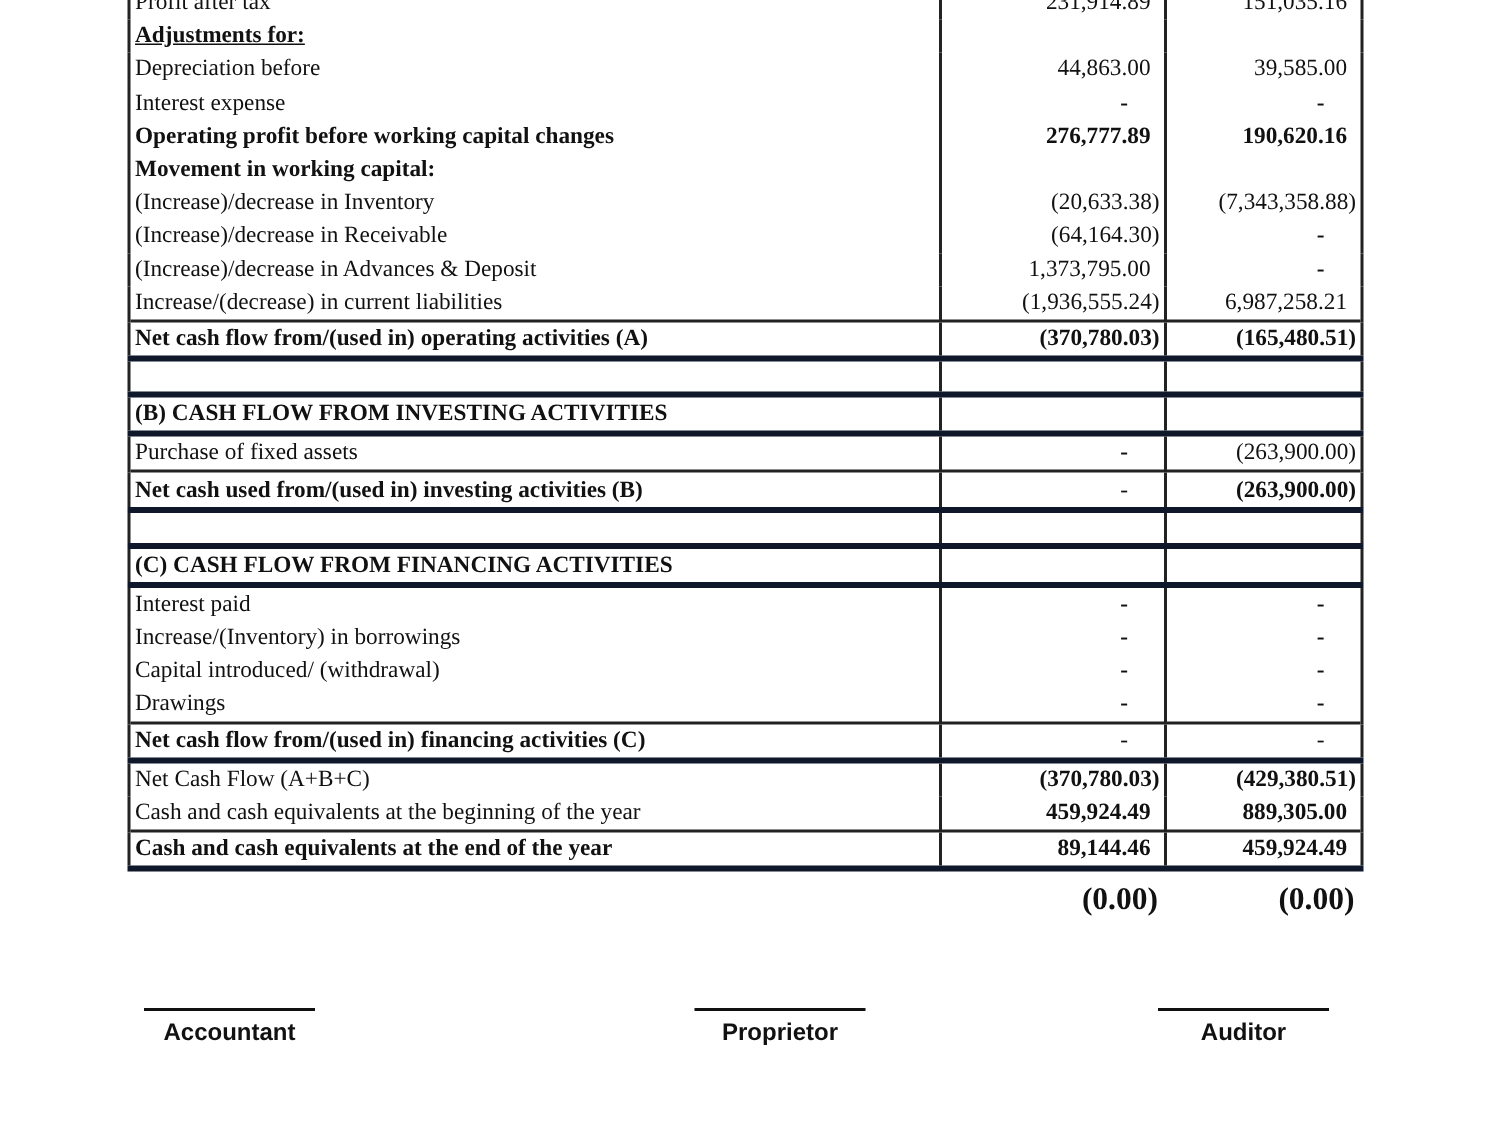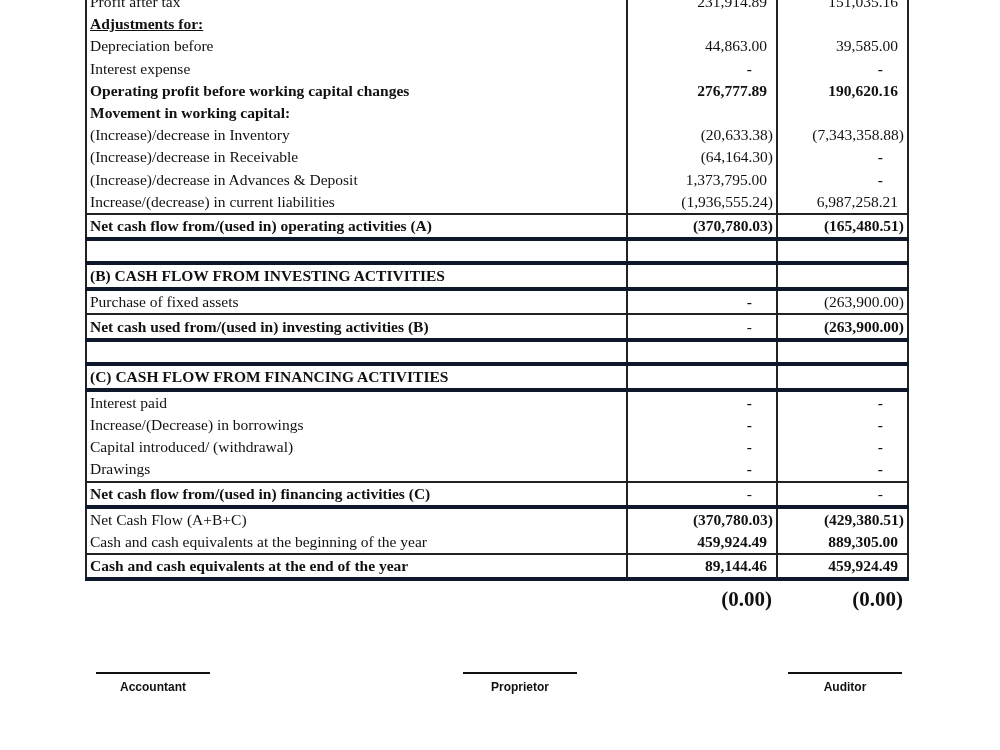--- a/index.html
+++ b/index.html
@@ -12,21 +12,21 @@
     td { font-size: 15.5px; height: 22.2px; line-height: 20px; padding: 0 3px; white-space: nowrap; overflow: hidden; vertical-align: middle; }
     td.label { border-left: 2px solid #222; border-right: 2px solid #222; }
     td.num { text-align: right; border-right: 2px solid #222; padding-right: 3px; }
     td.num.pad { padding-right: 9px; }
     tr.bold td { font-weight: bold; margin-top: 24px; }
     tr.u td.label span { text-decoration: underline; }
     tr.top-border td { border-top: 2px solid #222; }
     tr.bottom-border td { border-bottom: 4px solid #0f172a; }
     tr.blank td { height: 20px; }
     .check { position: absolute; top: 587px; font-weight: bold; font-size: 21px; text-align: right; }
-    .sig { position: absolute; top: 672px; width: 114px; text-align: center; font-family: "Liberation Sans", sans-serif; font-weight: bold; font-size: 12px; }
+    .sig { position: absolute; top: 672px; width: 114px; text-align: center; font-family: "Liberation Sans", sans-serif; font-weight: bold; font-size: 16px; }
     .sig .line { height: 2px; background: #111; margin-bottom: 6px; }
   </style>
 </head>
 <body>
 
 <div class="sheet">
   <table>
     <colgroup>
         <col class="c-label">
         <col class="c-cur">
@@ -117,21 +117,21 @@
         <td class="label">(C) CASH FLOW FROM FINANCING ACTIVITIES</td>
         <td class="num"></td>
         <td class="num"></td>
       </tr>
       <tr>
         <td class="label">Interest paid</td>
         <td class="num" style="padding-right:24px;font-weight:bold">-</td>
         <td class="num" style="padding-right:24px;font-weight:bold">-</td>
       </tr>
       <tr>
-        <td class="label">Increase/(Decrease) in borrowings</td>
+        <td class="label">Increase/(Inventory) in borrowings</td>
         <td class="num" style="padding-right:24px;font-weight:bold">-</td>
         <td class="num" style="padding-right:24px;font-weight:bold">-</td>
       </tr>
       <tr>
         <td class="label">Capital introduced/ (withdrawal)</td>
         <td class="num" style="padding-right:24px;font-weight:bold">-</td>
         <td class="num" style="padding-right:24px;font-weight:bold">-</td>
       </tr>
       <tr>
         <td class="label">Drawings</td>
@@ -166,16 +166,16 @@
 <div class="check" style="left:810px; width:93px;">(0.00)</div>
 
 <div class="sig" style="left:96px;">
   <div class="line"></div>
   <div>Accountant</div>
 </div>
 <div class="sig" style="left:463px;">
   <div class="line"></div>
   <div>Proprietor</div>
 </div>
-<div class="sig" style="left:788px;">
+<div class="sig" style="left:772px;">
   <div class="line"></div>
   <div>Auditor</div>
 </div>
 
 </body></html>

